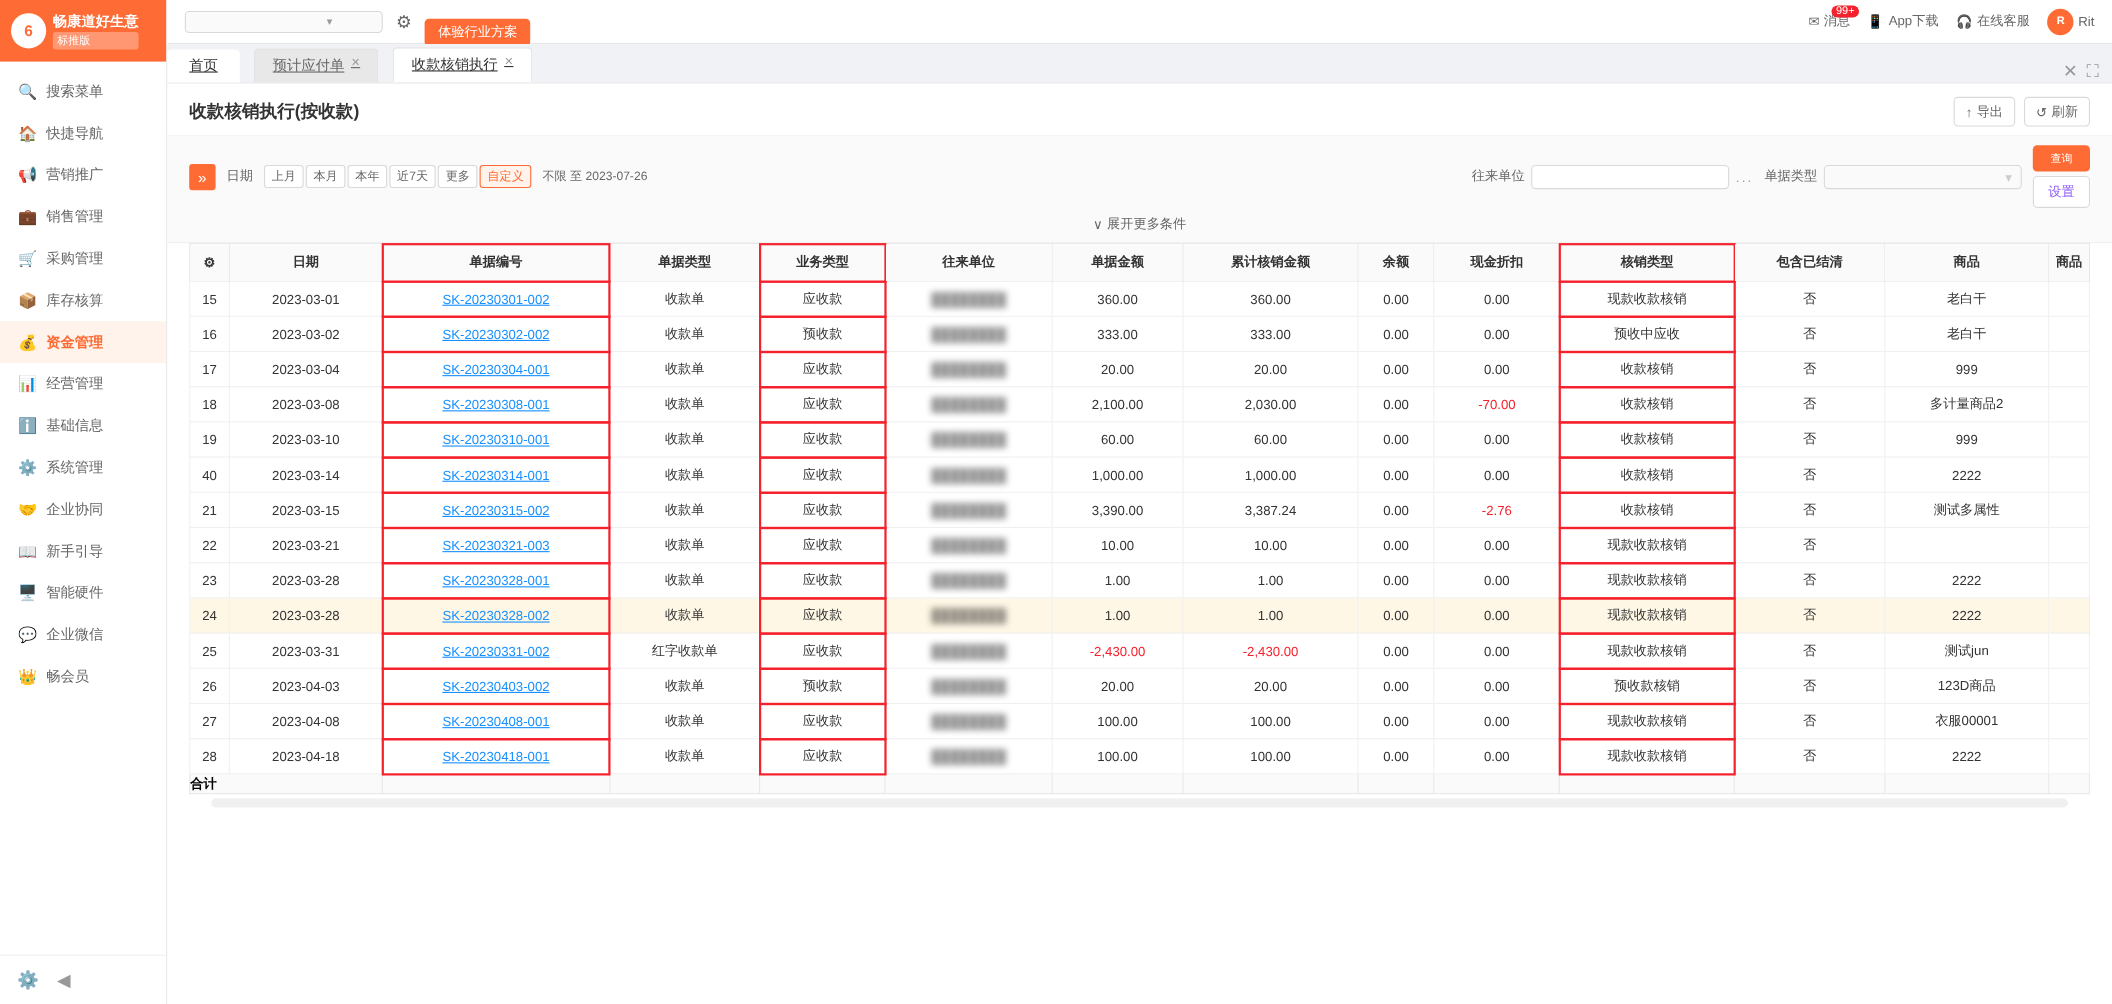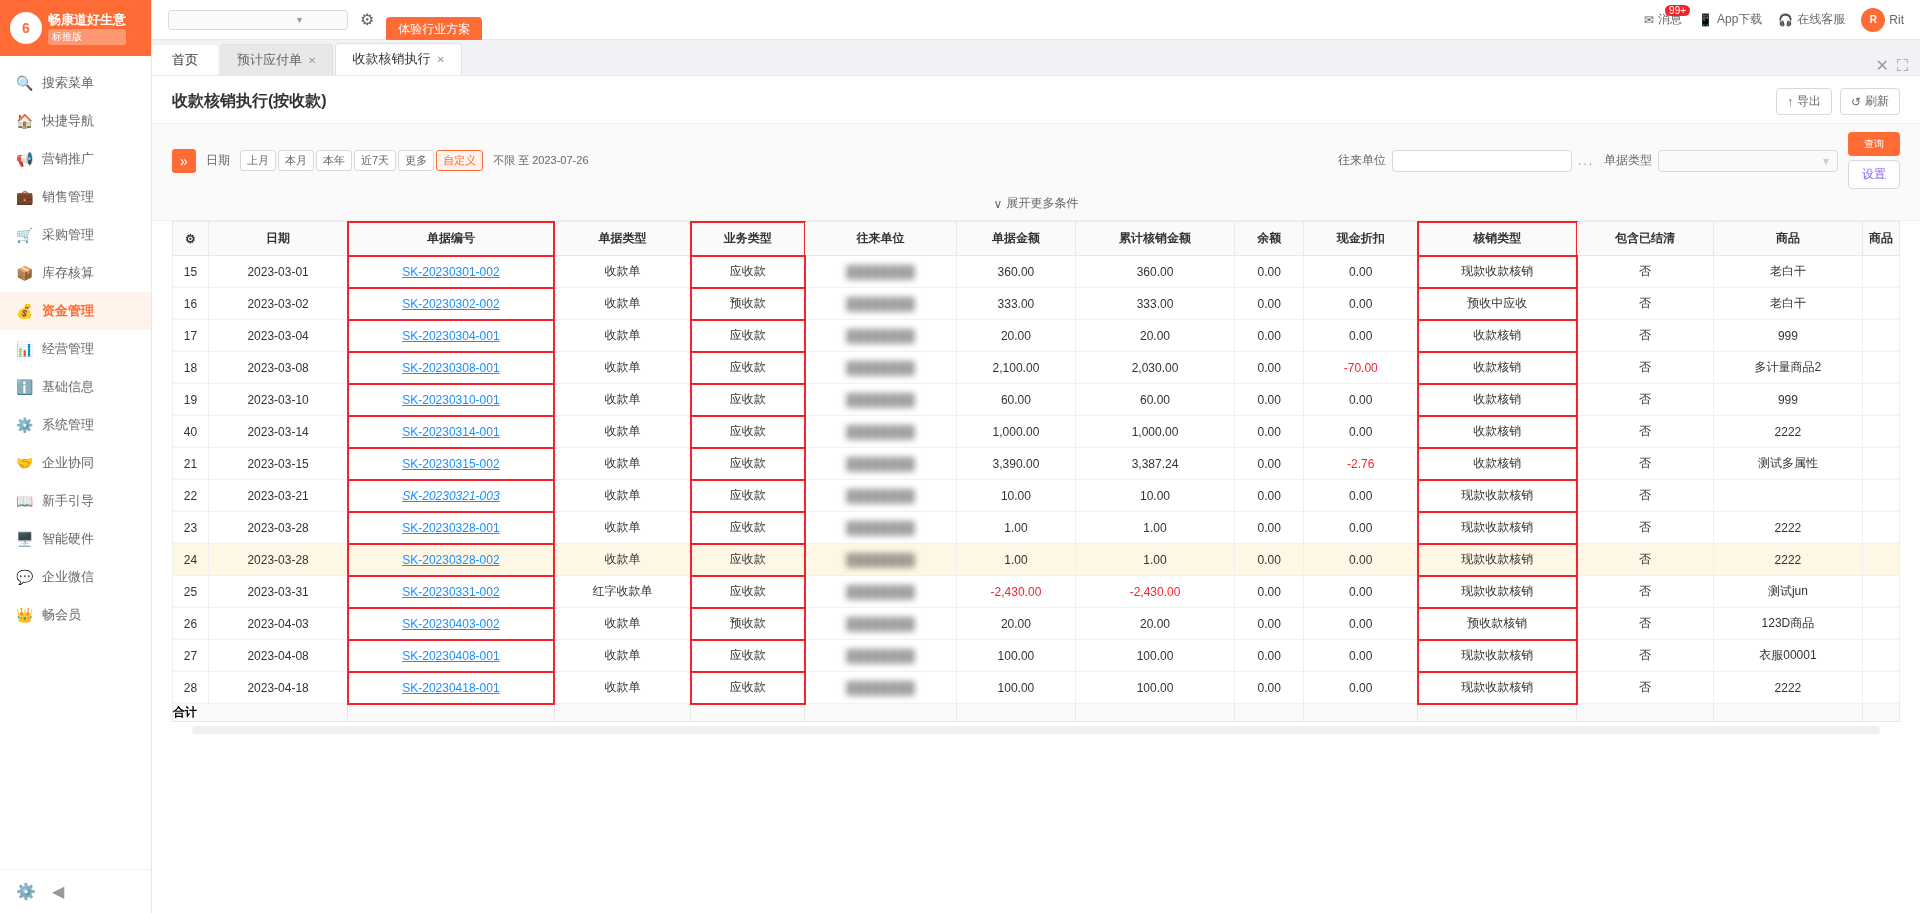--- a/index.html
+++ b/index.html
@@ -31,21 +31,21 @@
     .topbar-right { display: flex; align-items: center; gap: 16px; }
     .topbar-msg { display: flex; align-items: center; gap: 4px; color: #666; font-size: 12px; position: relative; cursor: pointer; }
     .msg-badge { position: absolute; top: -6px; right: -8px; background: #f5222d; color: #fff; border-radius: 8px; font-size: 10px; padding: 0 4px; min-width: 16px; text-align: center; }
     .topbar-app { display: flex; align-items: center; gap: 4px; color: #666; font-size: 12px; cursor: pointer; }
     .topbar-service { display: flex; align-items: center; gap: 4px; color: #666; font-size: 12px; cursor: pointer; }
     .topbar-user { display: flex; align-items: center; gap: 4px; color: #666; font-size: 12px; }
     .user-avatar { width: 24px; height: 24px; background: #ff6b35; border-radius: 50%; color: #fff; display: flex; align-items: center; justify-content: center; font-size: 10px; font-weight: bold; }
 
     
     .tabs { height: 36px; background: #f0f2f5; display: flex; align-items: flex-end; padding: 0 0 0 0; border-bottom: 1px solid #e8e8e8; }
-    .tab { display: flex; align-items: center; gap: 6px; padding: 6px 16px; background: #e8e8e8; color: #666; font-size: 13px; cursor: pointer; border-radius: 4px 4px 0 0; margin-right: 2px; border: 1px solid #e0e0e0; border-bottom: none; }
+    .tab { display: flex; align-items: flex-start; gap: 6px; padding: 6px 16px; background: #e8e8e8; color: #666; font-size: 13px; cursor: pointer; border-radius: 4px 4px 0 0; margin-right: 13px; border: 1px solid #e0e0e0; border-bottom: none; text-decoration: underline; }
     .tab.active { background: #fff; color: #333; border-color: #e0e0e0; border-bottom: 1px solid #fff; }
     .tab-close { color: #999; font-size: 10px; cursor: pointer; }
     .tab-first { background: #fff; color: #333; border: none; border-bottom: none; padding: 6px 20px; }
 
     
     .page-content { flex: 1; overflow: hidden; display: flex; flex-direction: column; background: #fff; }
 
     
     .page-header { padding: 12px 20px 8px; display: flex; align-items: center; justify-content: space-between; border-bottom: 1px solid #f0f0f0; }
     .page-title { font-size: 16px; font-weight: bold; color: #333; }
@@ -393,21 +393,21 @@
       <td>0.00</td>
       <td class="cell-red"><span class="cell-red">-2.76</span></td>
       <td style="outline:2px solid #f5222d;outline-offset:-1px;">收款核销</td>
       <td>否</td>
       <td>测试多属性</td>
       <td style="width:30px;"></td>
     </tr>
             <tr>
       <td>22</td>
       <td>2023-03-21</td>
-      <td style="outline:2px solid #f5222d;outline-offset:-1px;font-style:italic;"><a class="cell-link">SK-20230321-003</a></td>
+      <td style="outline:2px solid #f5222d;outline-offset:-1px;"><a class="cell-link">SK-20230321-003</a></td>
       <td>收款单</td>
       <td style="outline:2px solid #f5222d;outline-offset:-1px;">应收款</td>
       <td><span style="color: transparent; text-shadow: 0 0 6px rgba(0,0,0,0.4); user-select:none;">████████</span></td>
       <td><span>10.00</span></td>
       <td><span>10.00</span></td>
       <td>0.00</td>
       <td><span>0.00</span></td>
       <td style="outline:2px solid #f5222d;outline-offset:-1px;">现款收款核销</td>
       <td>否</td>
       <td></td>

